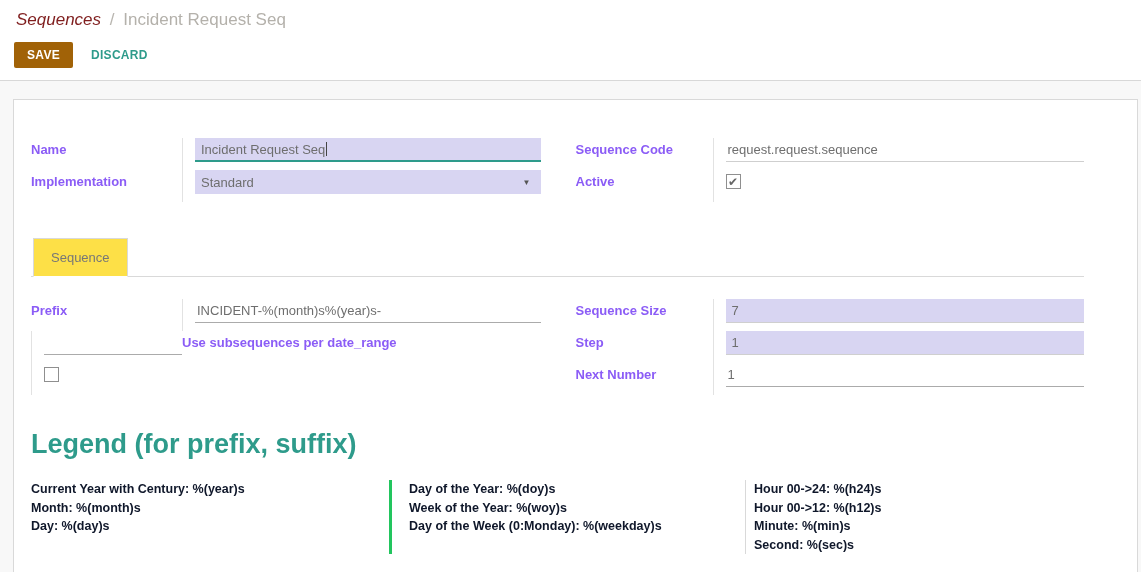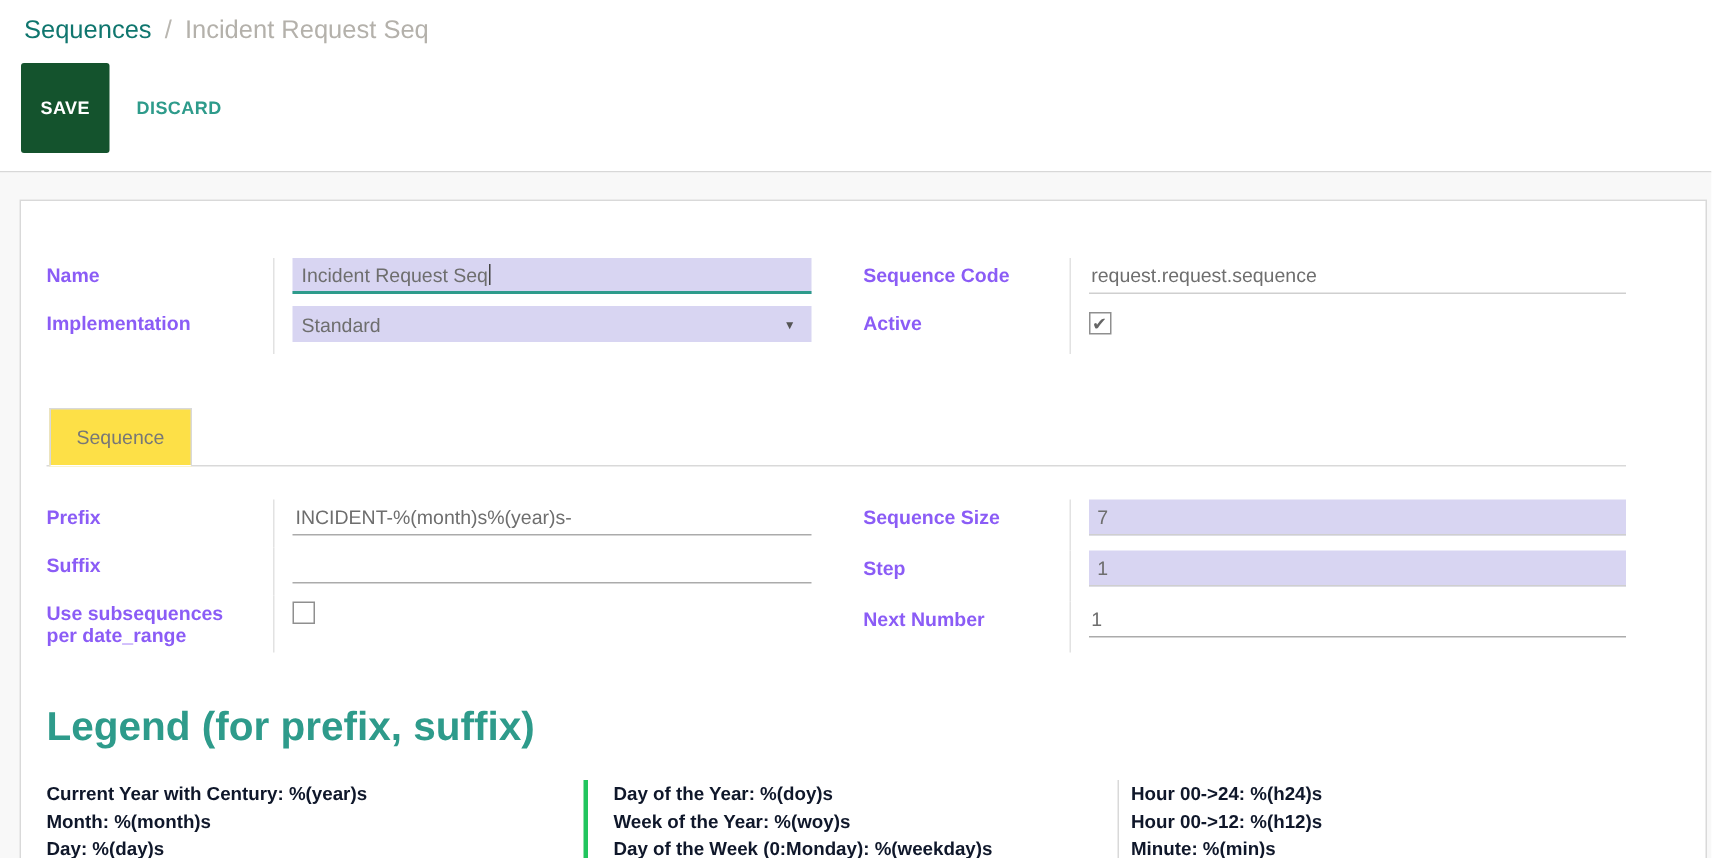--- a/index.html
+++ b/index.html
@@ -2,26 +2,26 @@
 <html><head>
 <meta charset="utf-8">
 <style>
   * { margin:0; padding:0; box-sizing:border-box; }
   html,body { width:1141px; height:572px; background:#fff; overflow:hidden;
               font-family:"Liberation Sans", sans-serif; }
 
   
   .topbar { background:#fff; padding:10px 0 12px 16px; border-bottom:1px solid #d8d8d8; }
   .breadcrumb { font-size:17px; margin-bottom:12px; }
-  .crumb-link { color:#0f766e; cursor:pointer; }
+  .crumb-link { color:#7f1d1d; cursor:pointer;font-style:italic; }
   .crumb-sep { color:#b9b6b0; padding:0 4px; }
   .crumb-current { color:#b4b1ab; }
   .btn-row { display:flex; align-items:center; gap:18px; margin-left:-2px; }
-  .btn-save { background:#14532d; color:#fff; font-size:12px; font-weight:bold;
-              border:none; padding:23px 13px; border-radius:2px; letter-spacing:.3px; cursor:pointer; }
+  .btn-save { background:#a16207; color:#fff; font-size:12px; font-weight:bold;
+              border:none; padding:6px 13px; border-radius:2px; letter-spacing:.3px; cursor:pointer; }
   .btn-discard { background:none; border:none; color:#2E9B8B; font-size:12px;
                  font-weight:bold; letter-spacing:.3px; cursor:pointer; }
 
   
   .content-bg { background:#f8f8f8; height:495px; padding:18px 3px 0 13px; }
   .sheet { background:#fff; border:1px solid #d9d9d9; height:600px;
            padding:38px 53px 0 17px; position:relative; }
 
   
   .group-row { display:flex; }
@@ -121,21 +121,20 @@
       </div>
       <div class="tab-content">
         <div class="group-row">
           <div class="fgroup left">
             <div class="flabel">Prefix</div>
             <div class="fcell">
               <div class="inp underline">
                 <span>INCIDENT-%(month)s%(year)s-</span>
               </div>
             </div>
-            <div class="flabel">Suffix</div>
             <div class="fcell">
               <div class="inp underline">
                 <span></span>
               </div>
             </div>
             <div class="flabel" style="padding-right:24px;">Use subsequences per date_range</div>
             <div class="fcell">
               <div class="checkbox"></div>
             </div>
           </div>

